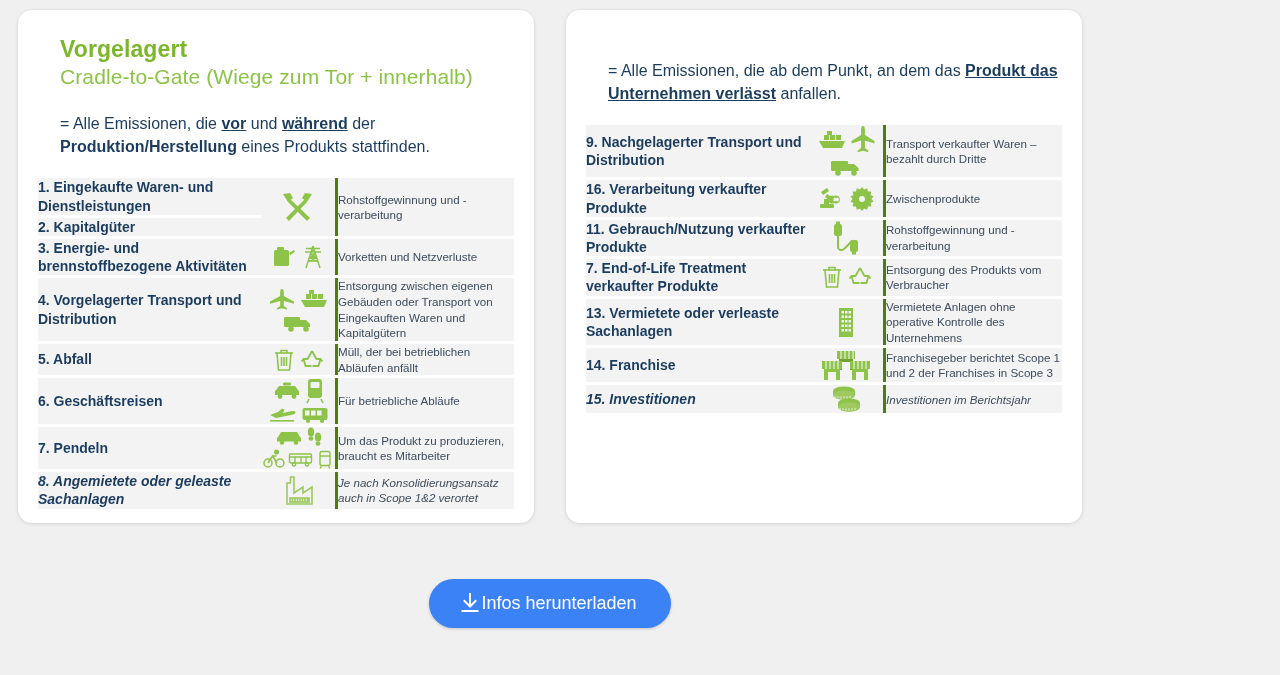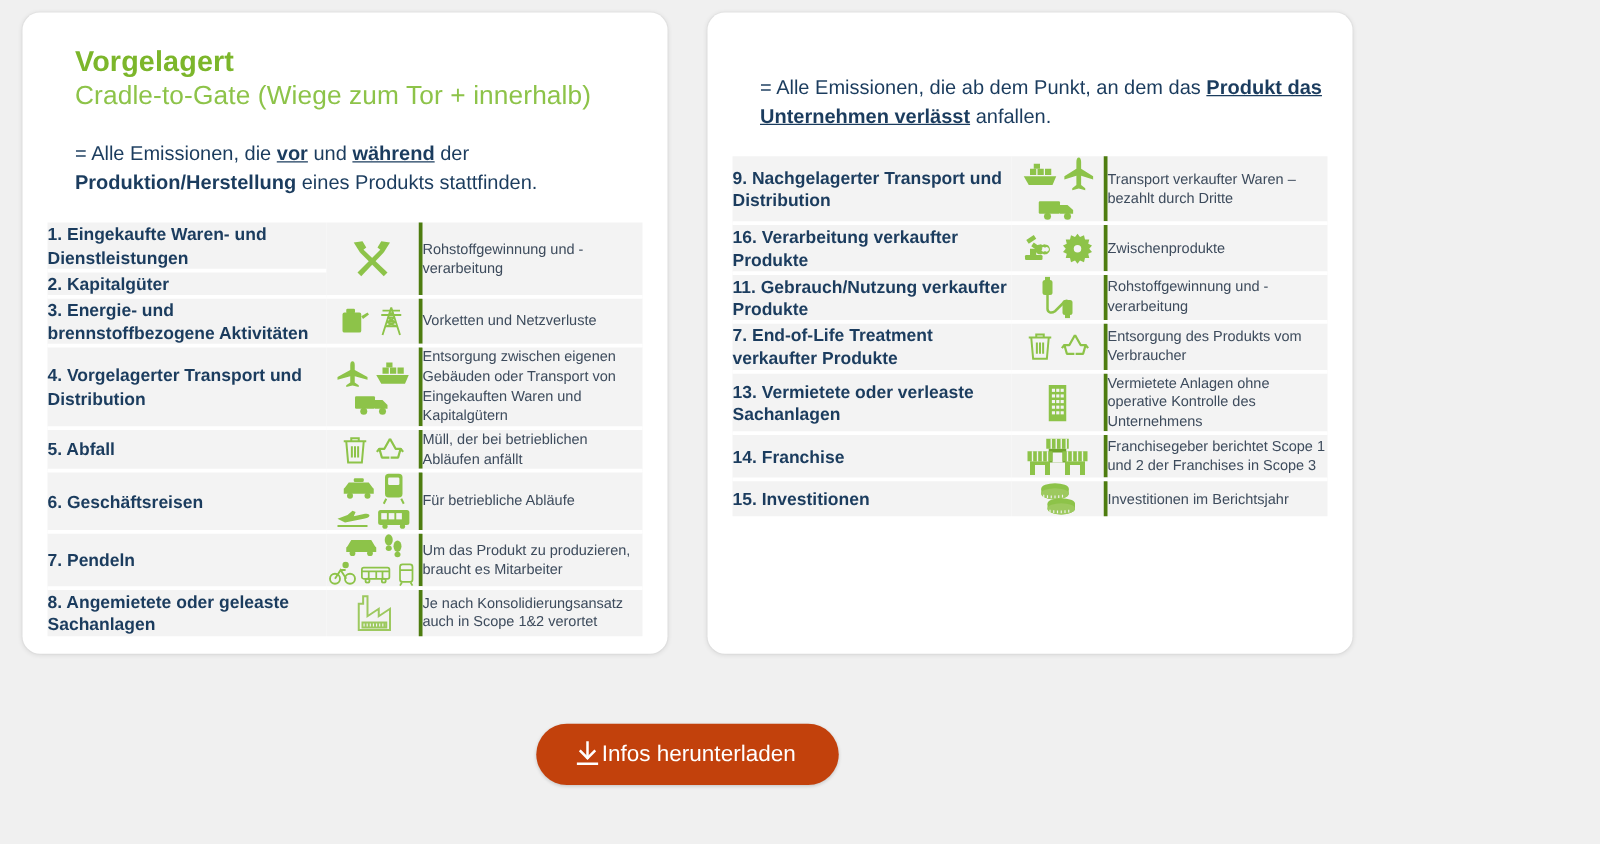--- a/index.html
+++ b/index.html
@@ -65,21 +65,21 @@
     width: 100%;
     border-collapse: collapse;
     table-layout: fixed;
   }
   table.scope-table td {
     background: #f3f3f3;
     border-bottom: 3px solid #ffffff;
     vertical-align: middle;
     padding: 0;
   }
-  table.scope-table tr:last-child td { border-bottom: none; }
+  table.scope-table tr:last-child td { border-bottom: none; font-style: italic; }
 
   td.c-label {
     color: #1b3c5e;
     font-size: 14px;
     font-weight: bold;
     padding: 13px 6px 13px 12px;
     line-height: 1.3;
   }
   td.c-icon {
     width: 74px;
@@ -113,21 +113,21 @@
     left: 0;
     right: 0;
     bottom: 47px;
     display: flex;
     justify-content: center;
   }
   .dl-btn {
     display: inline-flex;
     align-items: center;
     gap: 0;
-    background: #c2410c;
+    background: #3b82f6;
     color: #ffffff;
     border: none;
     border-radius: 26px;
     padding: 13px 34px 14px 30px;
     font-size: 18px;
     font-family: "Liberation Sans", sans-serif;
     cursor: pointer;
     box-shadow: 0 1px 3px rgba(0,0,0,0.18);
   }
   .dl-btn svg { display: block; }

